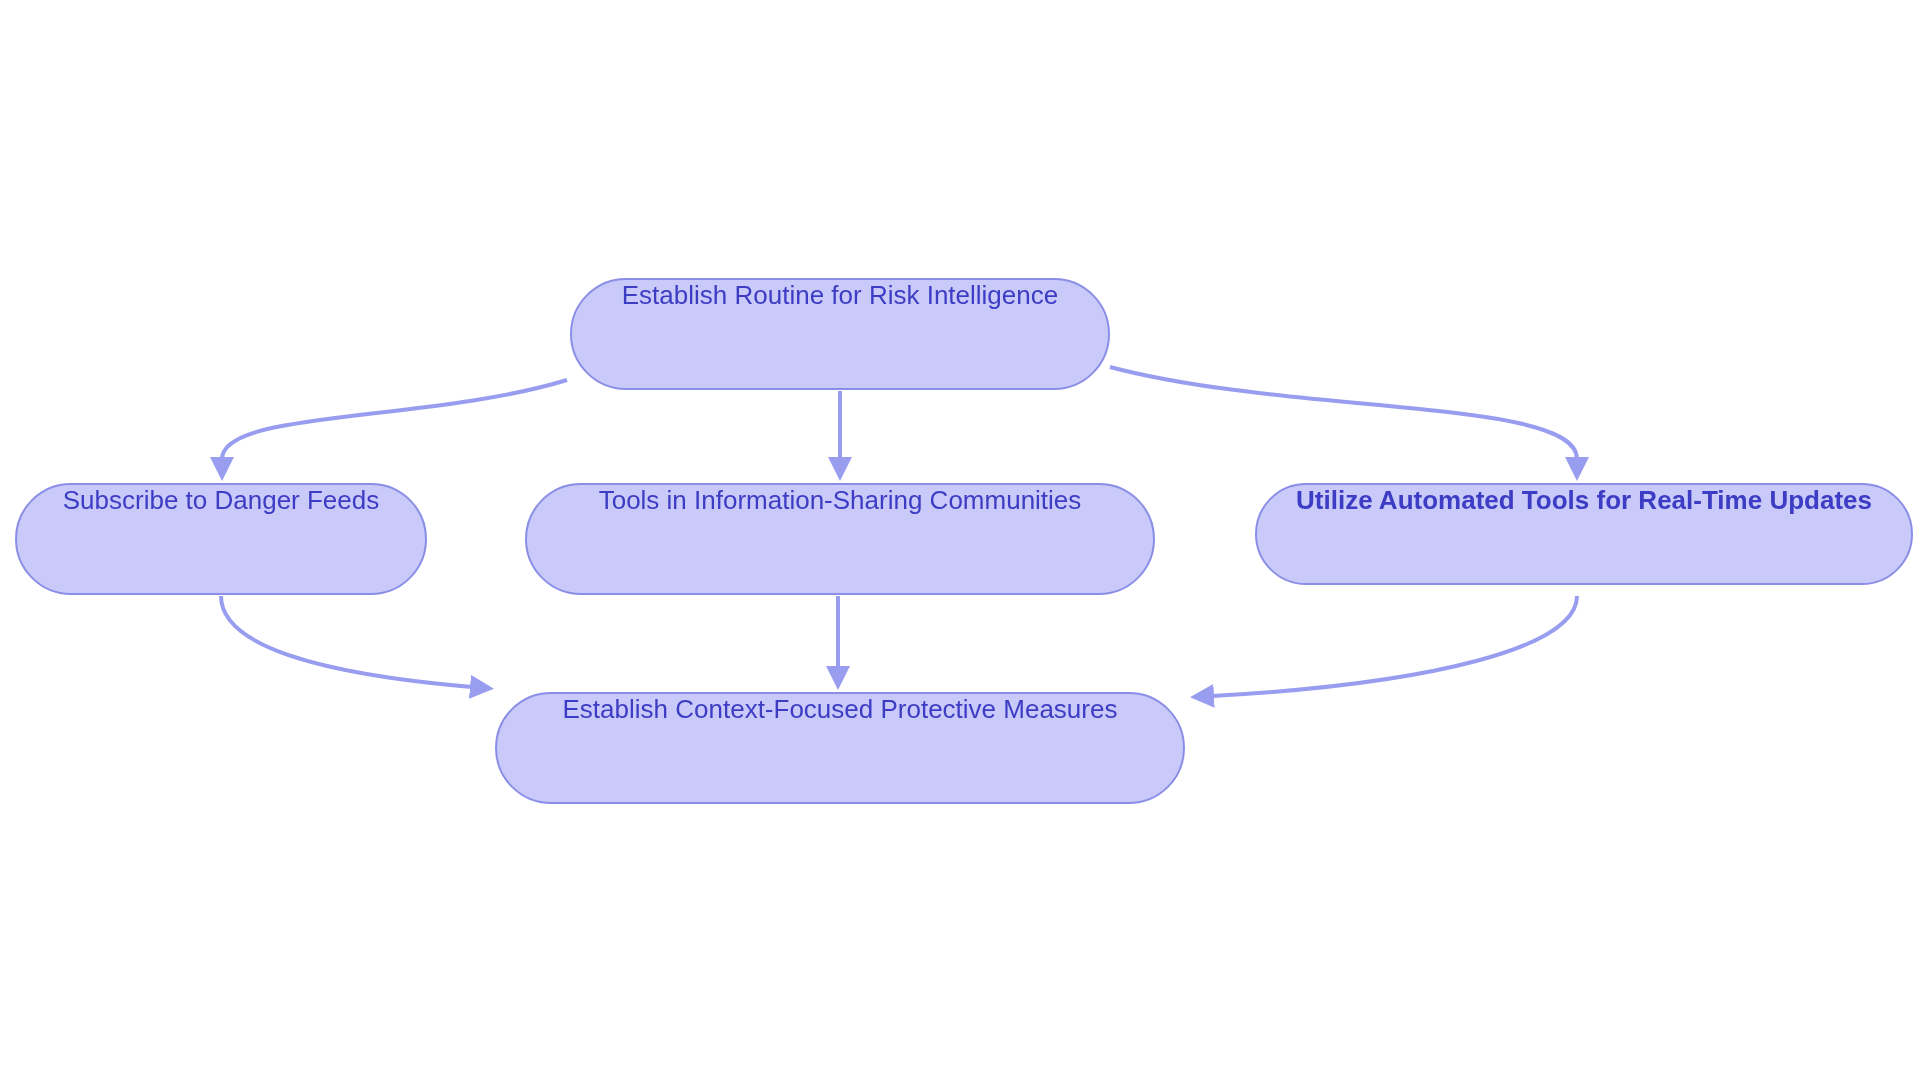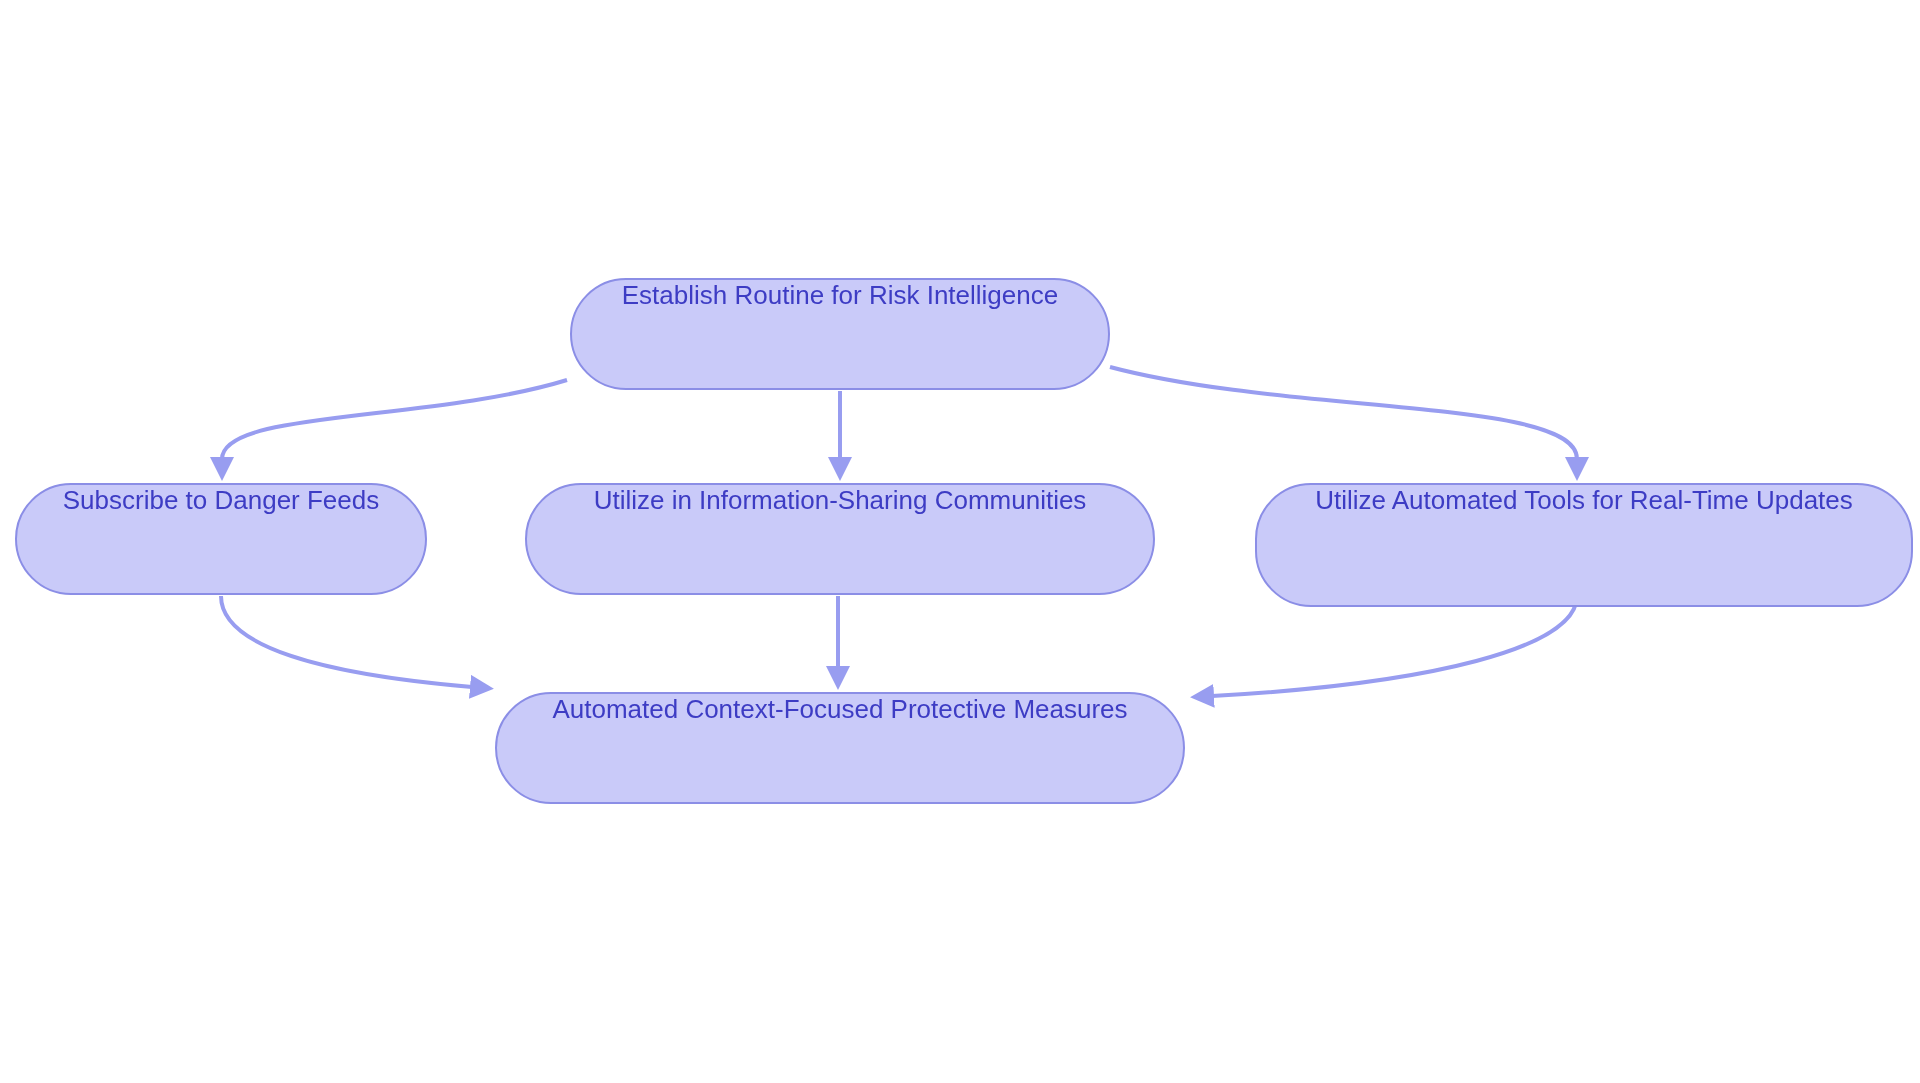--- a/index.html
+++ b/index.html
@@ -44,21 +44,21 @@
     border: 2px solid var(--node-border, #8b8ee6);
     border-radius: 56px;
     color: var(--node-text, #3d3cc4);
     font-size: 26px;
     line-height: 1.2;
     padding: 0 24px;
   }
   .node-top    { left: 570px;  top: 278px; width: 540px; height: 112px; }
   .node-left   { left: 15px;   top: 483px; width: 412px; height: 112px; }
   .node-center { left: 525px;  top: 483px; width: 630px; height: 112px; }
-  .node-right  { left: 1255px; top: 483px; width: 658px; height: 124px; }
+  .node-right  { left: 1255px; top: 483px; width: 658px; height: 102px; font-weight: bold; }
   .node-bottom { left: 495px;  top: 692px; width: 690px; height: 112px; }
   .node-label { display: inline-block; }
 </style>
 </head>
 <body>
 
 <div class="canvas">
 
   <svg class="edges-layer" width="1920" height="1083" viewBox="0 0 1920 1083" xmlns="http://www.w3.org/2000/svg">
     <defs>
@@ -76,24 +76,24 @@
 
   <div class="node node-top">
     <span class="node-label">Establish Routine for Risk Intelligence</span>
   </div>
 
   <div class="node node-left">
     <span class="node-label">Subscribe to Danger Feeds</span>
   </div>
 
   <div class="node node-center">
-    <span class="node-label">Utilize in Information-Sharing Communities</span>
+    <span class="node-label">Tools in Information-Sharing Communities</span>
   </div>
 
   <div class="node node-right">
     <span class="node-label">Utilize Automated Tools for Real-Time Updates</span>
   </div>
 
   <div class="node node-bottom">
-    <span class="node-label">Automated Context-Focused Protective Measures</span>
+    <span class="node-label">Establish Context-Focused Protective Measures</span>
   </div>
 
 </div>
 
 </body></html>

